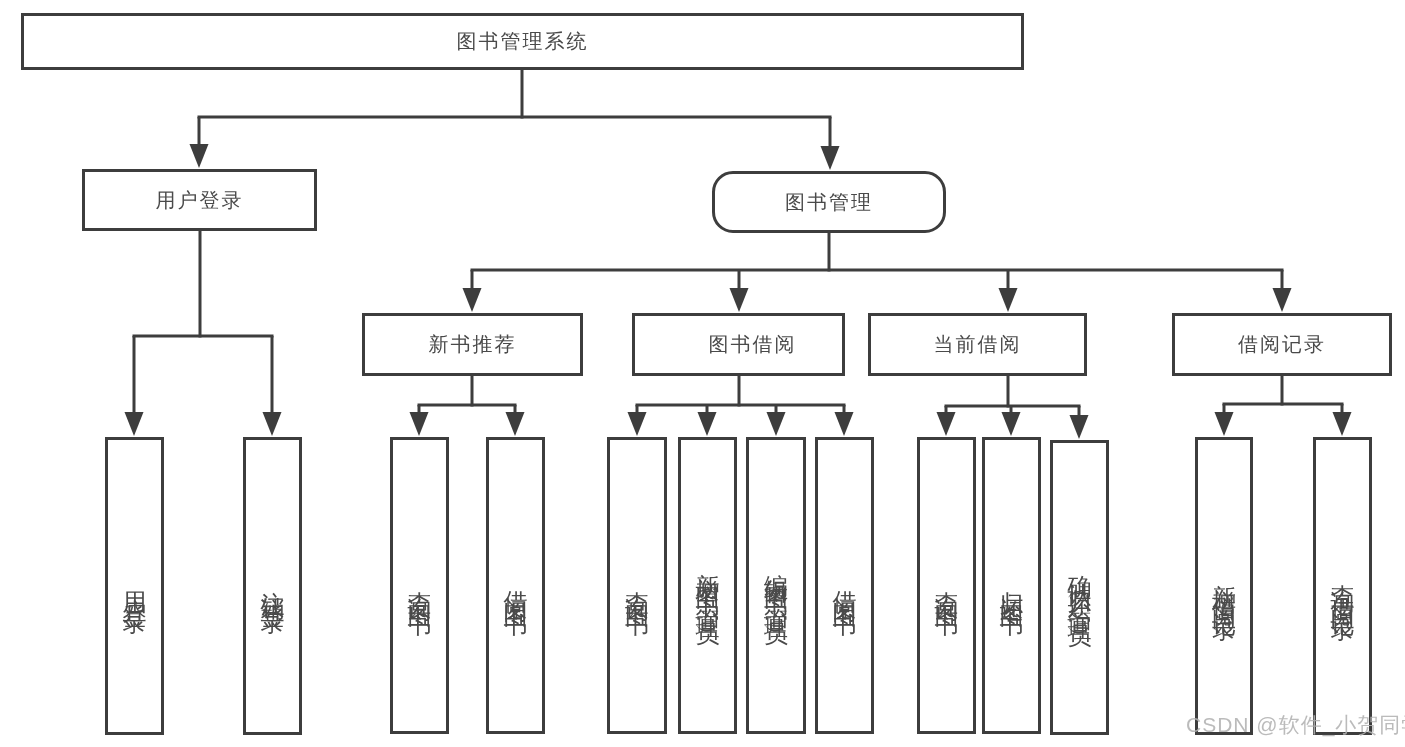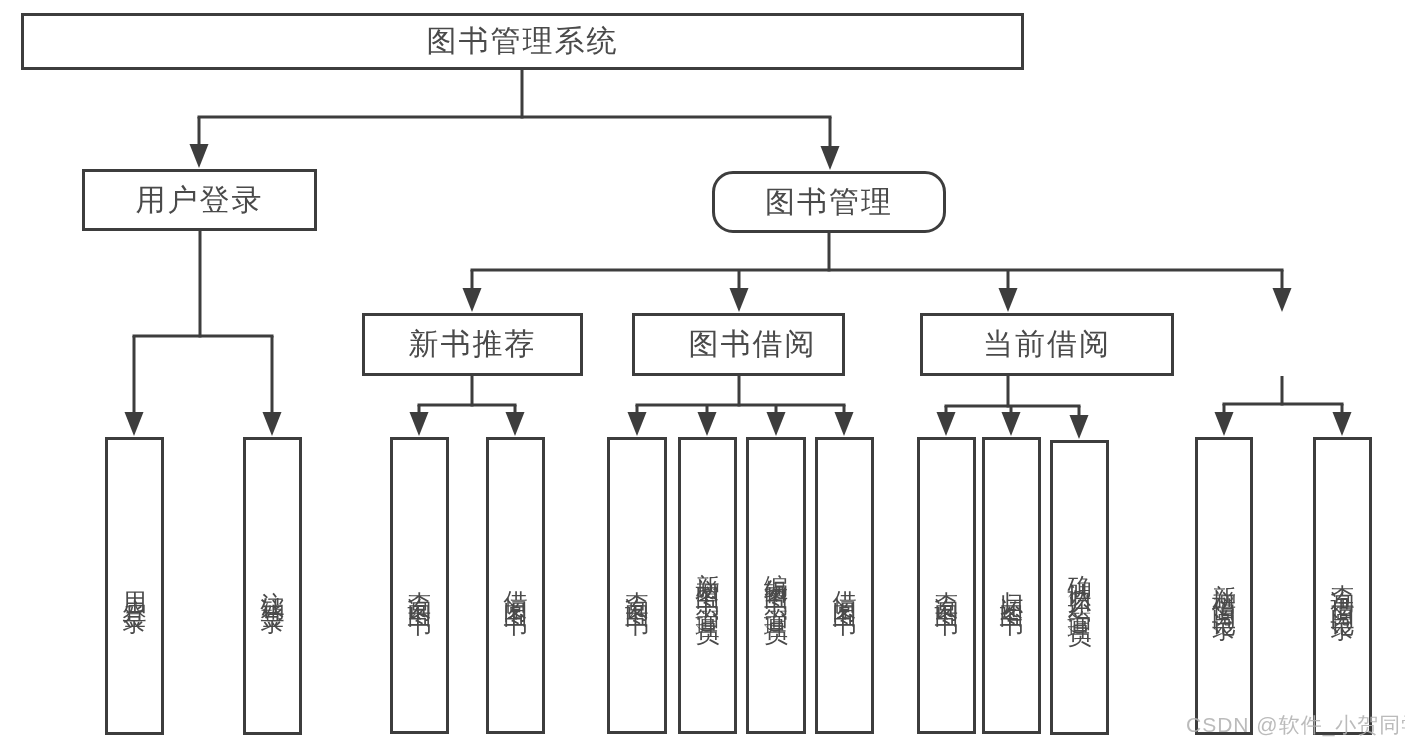--- a/index.html
+++ b/index.html
@@ -14,21 +14,21 @@
   .node{
     position:absolute;
     box-sizing:border-box;
     border:3px solid #3d3d3d;
     background:#ffffff;
     color:#4a4a4a;
     display:flex;align-items:center;justify-content:center;
     z-index:2;
   }
   .h-node{
-    font-size:30px;
+    font-size:20px;
     letter-spacing:2px;
     white-space:nowrap;
   }
   .v-node{
     writing-mode:vertical-rl;
     text-orientation:mixed;
     font-size:24px;
     letter-spacing:7px;
     line-height:1;
   }
@@ -113,21 +113,22 @@
     </g>
   </svg>
 
   <div class="node h-node" style="left:21px;top:13px;width:1003px;height:57px;">图书管理系统</div>
 
   <div class="node h-node" style="left:82px;top:169px;width:235px;height:62px;">用户登录</div>
   <div class="node h-node" style="left:712px;top:171px;width:234px;height:62px;border-radius:21px;">图书管理</div>
 
   <div class="node h-node" style="left:362px;top:313px;width:221px;height:63px;">新书推荐</div>
   <div class="node h-node" style="left:632px;top:313px;width:213px;height:63px;padding-left:28px;">图书借阅</div>
-  <div class="node h-node" style="left:920px;top:313px;width:254px;height:63px;">当前借阅</div>
+  <div class="node h-node" style="left:868px;top:313px;width:219px;height:63px;">当前借阅</div>
+  <div class="node h-node" style="left:1172px;top:313px;width:220px;height:63px;">借阅记录</div>
 
   <div class="node v-node" style="left:105px;top:437px;width:59px;height:298px;">用户登录</div>
   <div class="node v-node" style="left:243px;top:437px;width:59px;height:298px;">注销登录</div>
 
   <div class="node v-node" style="left:390px;top:437px;width:59px;height:297px;">查询图书</div>
   <div class="node v-node" style="left:486px;top:437px;width:59px;height:297px;">借阅图书</div>
 
   <div class="node v-node" style="left:607px;top:437px;width:60px;height:297px;">查询图书</div>
   <div class="node v-node" style="left:678px;top:437px;width:59px;height:297px;">新增图书（管理员）</div>
   <div class="node v-node" style="left:746px;top:437px;width:60px;height:297px;">编辑图书（管理员）</div>

